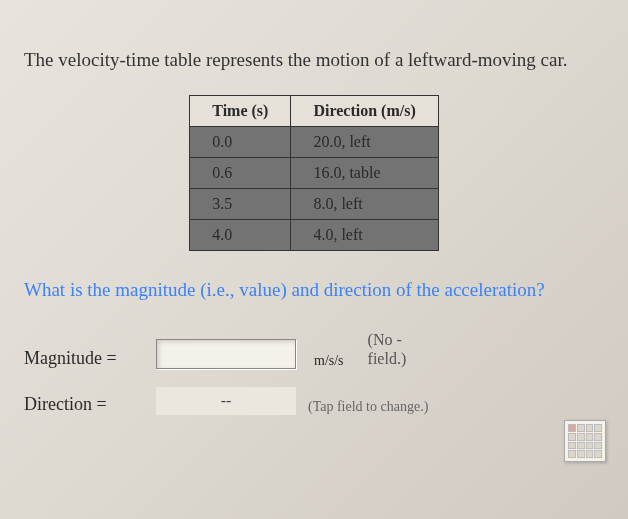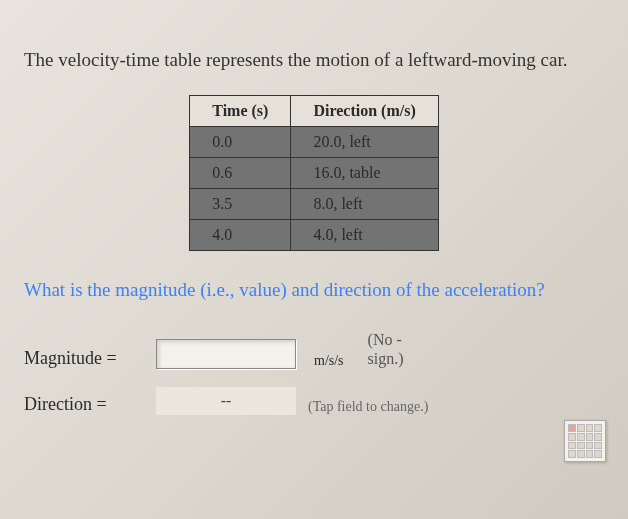--- a/index.html
+++ b/index.html
@@ -140,21 +140,21 @@
 </div>
 
 <p class="question">What is the magnitude (i.e., value) and direction of the acceleration?</p>
 
 <div class="answer-row">
   <span class="answer-label">Magnitude =</span>
   <span class="input-box"></span>
   <span class="unit">m/s/s</span>
   <span class="note">
     <span>(No -</span><br>
-    <span>sign.)</span>
+    <span>field.)</span>
   </span>
 </div>
 
 <div class="answer-row">
   <span class="answer-label">Direction =</span>
   <span class="dropdown-box">--</span>
   <span class="tap-note">(Tap field to change.)</span>
 </div>
 
 <div class="calc-icon">

